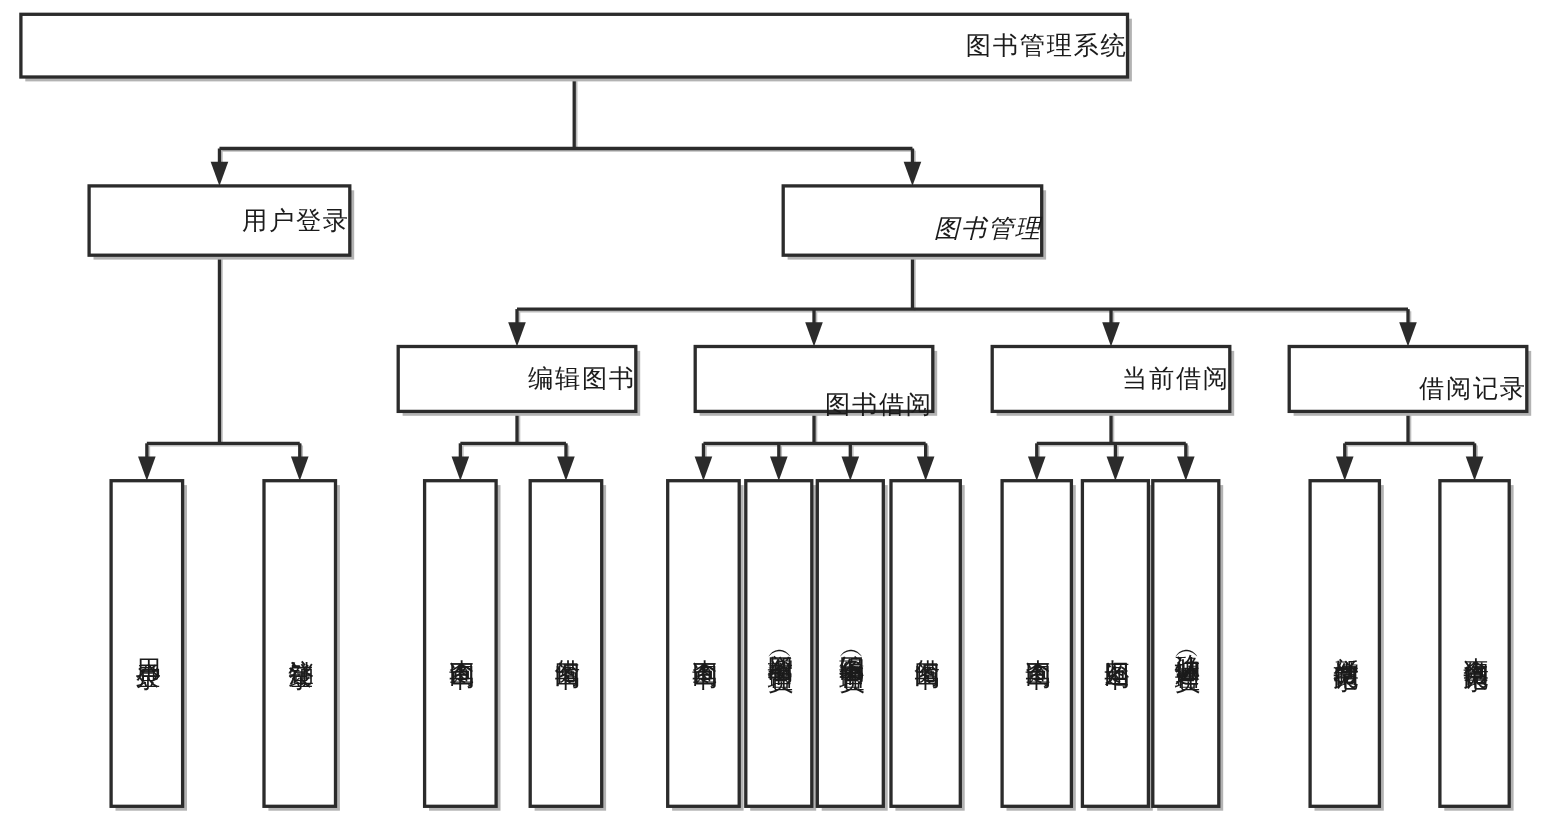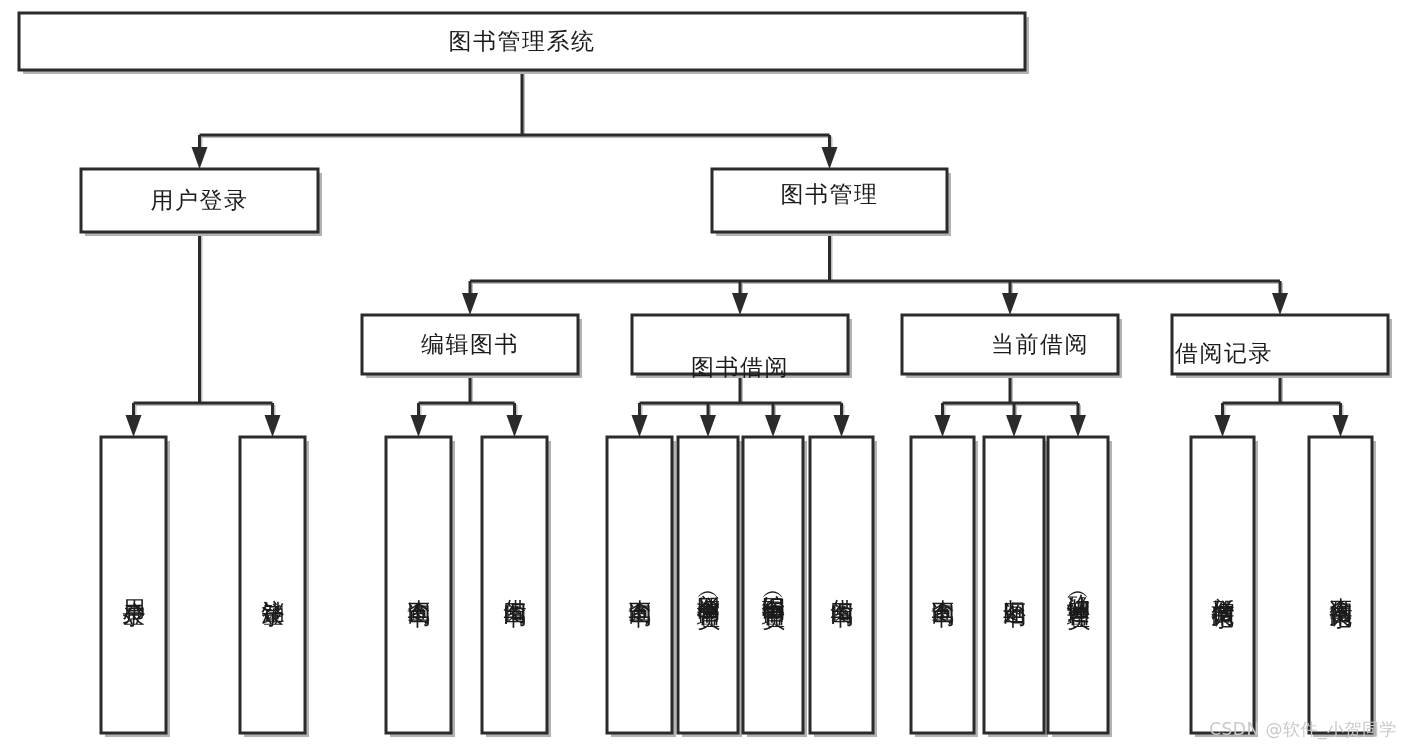--- a/index.html
+++ b/index.html
@@ -65,21 +65,21 @@
     font-size: 23px;
     color: #1b1b1b;
     line-height: 1.12;
     letter-spacing: 2px;
     white-space: nowrap;
   }
   .hlabel-box {
     position: absolute;
     display: flex;
     align-items: center;
-    justify-content: center;
+    justify-content: flex-end;
     pointer-events: none;
   }
   .hlabel-text {
     font-family: "DejaVu Sans", "Liberation Sans", sans-serif;
     font-size: 23px;
     color: #1b1b1b;
     letter-spacing: 1.5px;
     white-space: nowrap;
   }
   #watermark {
@@ -229,33 +229,33 @@
         <rect x="1309" y="437" width="63" height="296" class="node-rect"></rect>
       </g>
   </svg>
   <div id="labels-layer">
       <div class="hlabel-box" style="left: 19px; top: 13px; width: 1006px; height: 57px;">
         <span class="hlabel-text">图书管理系统</span>
       </div>
       <div class="hlabel-box" style="left: 81px; top: 169px; width: 237px; height: 63px;">
         <span class="hlabel-text">用户登录</span>
       </div>
-      <div class="hlabel-box" style="left: 712px; top: 169px; width: 235px; height: 50px;">
+      <div class="hlabel-box" style="left: 712px; top: 182px; width: 235px; height: 50px; font-style: italic;">
         <span class="hlabel-text">图书管理</span>
       </div>
       <div class="hlabel-box" style="left: 362px; top: 315px; width: 216px; height: 59px;">
         <span class="hlabel-text">编辑图书</span>
       </div>
       <div class="hlabel-box" style="left: 632px; top: 315px; width: 216px; height: 59px; margin-top: 23px;">
         <span class="hlabel-text">图书借阅</span>
       </div>
-      <div class="hlabel-box" style="left: 902px; top: 315px; width: 216px; height: 59px; padding-left: 30px;">
+      <div class="hlabel-box" style="left: 902px; top: 315px; width: 216px; height: 59px;">
         <span class="hlabel-text">当前借阅</span>
       </div>
-      <div class="hlabel-box" style="left: 1116px; top: 315px; width: 216px; height: 76px; border-radius: 27px;">
+      <div class="hlabel-box" style="left: 1172px; top: 315px; width: 216px; height: 76px; border-radius: 27px;">
         <span class="hlabel-text">借阅记录</span>
       </div>
       <div class="vlabel-box" style="left: 101px; top: 437px; width: 65px; height: 296px;">
         <span class="vlabel-text">用户登录</span>
       </div>
       <div class="vlabel-box" style="left: 240px; top: 437px; width: 65px; height: 296px;">
         <span class="vlabel-text">注销登录</span>
       </div>
       <div class="vlabel-box" style="left: 386px; top: 437px; width: 65px; height: 296px;">
         <span class="vlabel-text">查询图书</span>
@@ -284,14 +284,13 @@
       <div class="vlabel-box" style="left: 1048px; top: 437px; width: 60px; height: 296px;">
         <span class="vlabel-text">确认归还（管理员）</span>
       </div>
       <div class="vlabel-box" style="left: 1191px; top: 437px; width: 63px; height: 296px;">
         <span class="vlabel-text">新增借阅记录</span>
       </div>
       <div class="vlabel-box" style="left: 1309px; top: 437px; width: 63px; height: 296px;">
         <span class="vlabel-text">查询借阅记录</span>
       </div>
     </div>
-  <div id="watermark">CSDN @软件_小贺同学</div>
 </div>
 
 </body></html>

